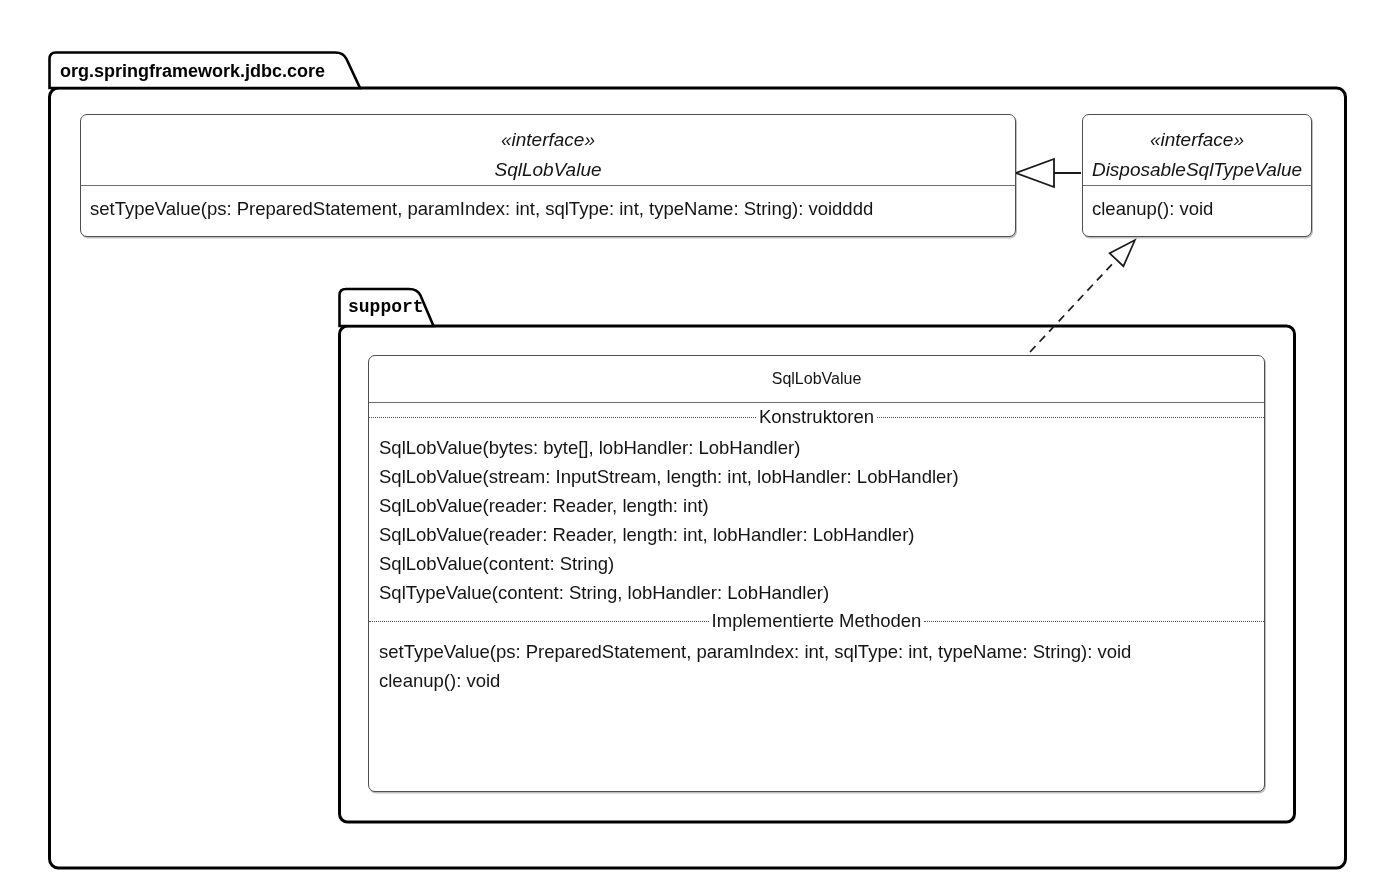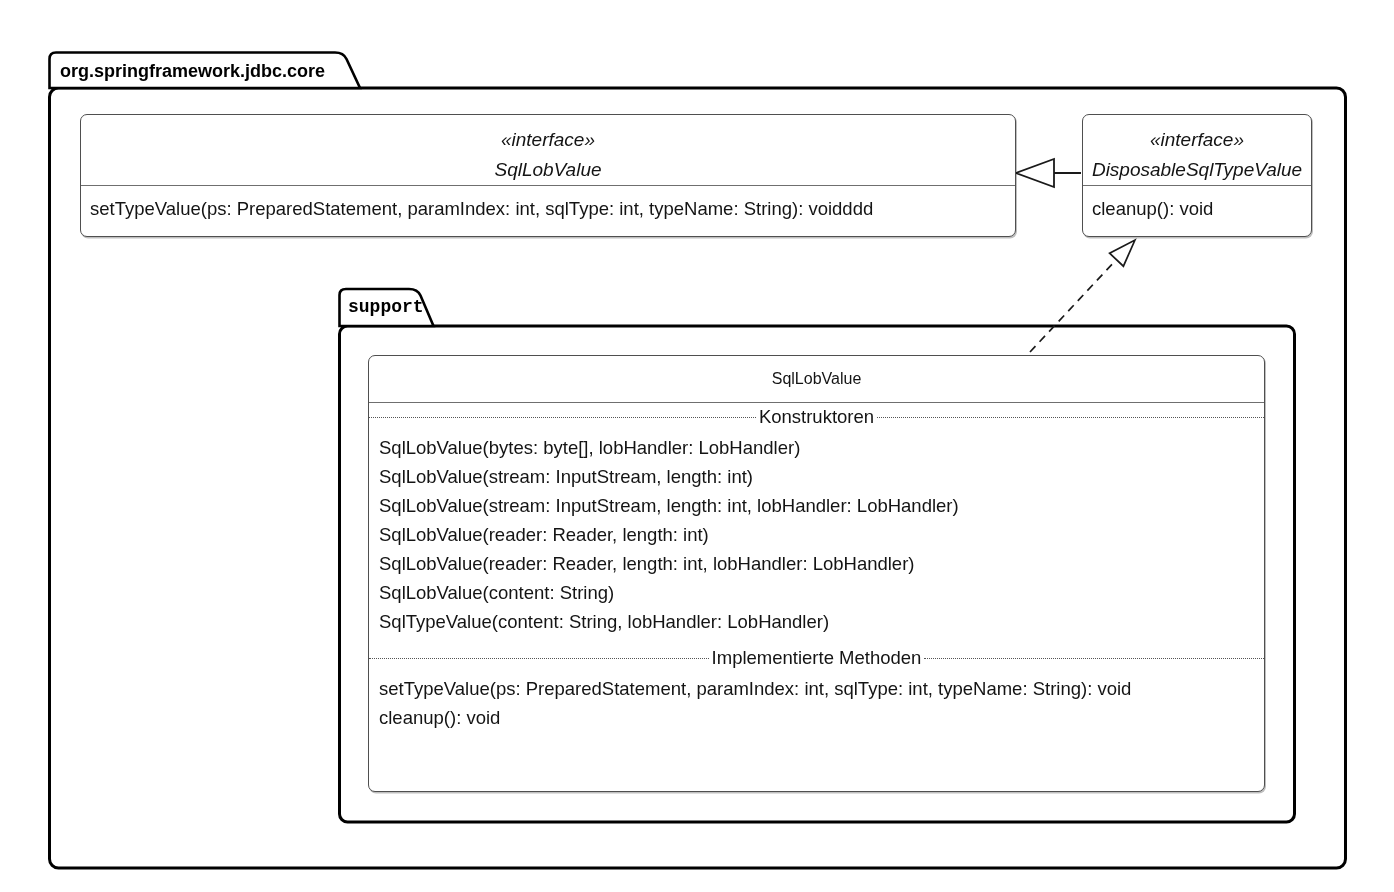--- a/index.html
+++ b/index.html
@@ -31,21 +31,21 @@
   }
   .section-hdr{
     display:flex;align-items:center;height:28px;margin-top:0;font-size:18.5px;
   }
   .section-hdr .rule{flex:1;border-top:1.5px dotted #555;height:0;}
   .section-hdr .lbl{padding:0 3px;white-space:nowrap;}
   .members{padding-top:2px;}
   .member{
     font-size:18.5px;line-height:29px;padding:0 10px;white-space:nowrap;
   }
-  .hdr2{margin-top:8px;}
+  .hdr2{margin-top:0;}
 </style>
 </head>
 <body>
 
 <div id="canvas">
 
   <svg id="wire" width="1394" height="892" viewBox="0 0 1394 892">
 
     <rect x="49.5" y="88" width="1296" height="780" rx="9" fill="#ffffff" stroke="#000000" stroke-width="3"></rect>
 
@@ -93,21 +93,20 @@
     <div class="class-title">SqlLobValue</div>
 
     <div class="section-hdr">
       <span class="rule"></span>
       <span class="lbl">Konstruktoren</span>
       <span class="rule"></span>
     </div>
 
     <div class="members">
       <div class="member">SqlLobValue(bytes: byte[], lobHandler: LobHandler)</div>
-      <div class="member">SqlLobValue(stream: InputStream, length: int)</div>
       <div class="member">SqlLobValue(stream: InputStream, length: int, lobHandler: LobHandler)</div>
       <div class="member">SqlLobValue(reader: Reader, length: int)</div>
       <div class="member">SqlLobValue(reader: Reader, length: int, lobHandler: LobHandler)</div>
       <div class="member">SqlLobValue(content: String)</div>
       <div class="member">SqlTypeValue(content: String, lobHandler: LobHandler)</div>
     </div>
 
     <div class="section-hdr hdr2">
       <span class="rule"></span>
       <span class="lbl">Implementierte Methoden</span>

